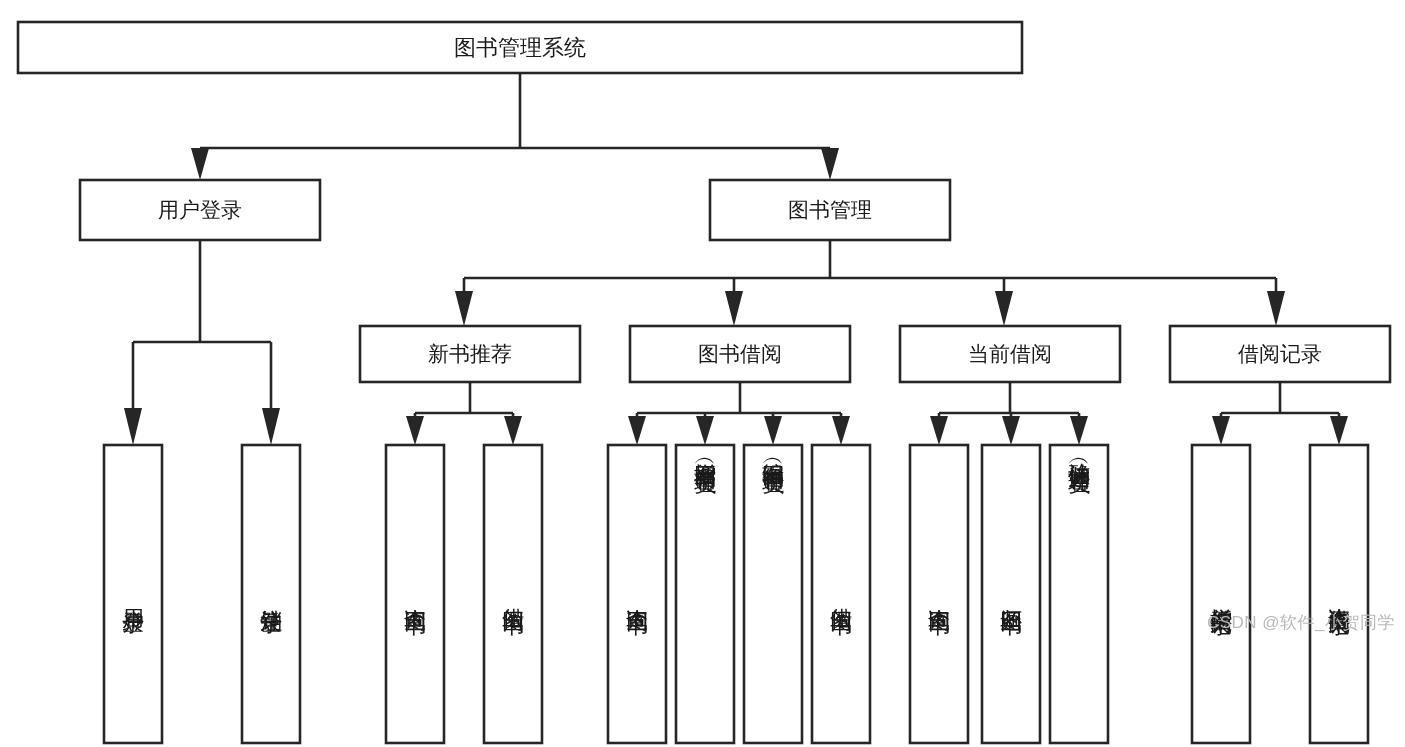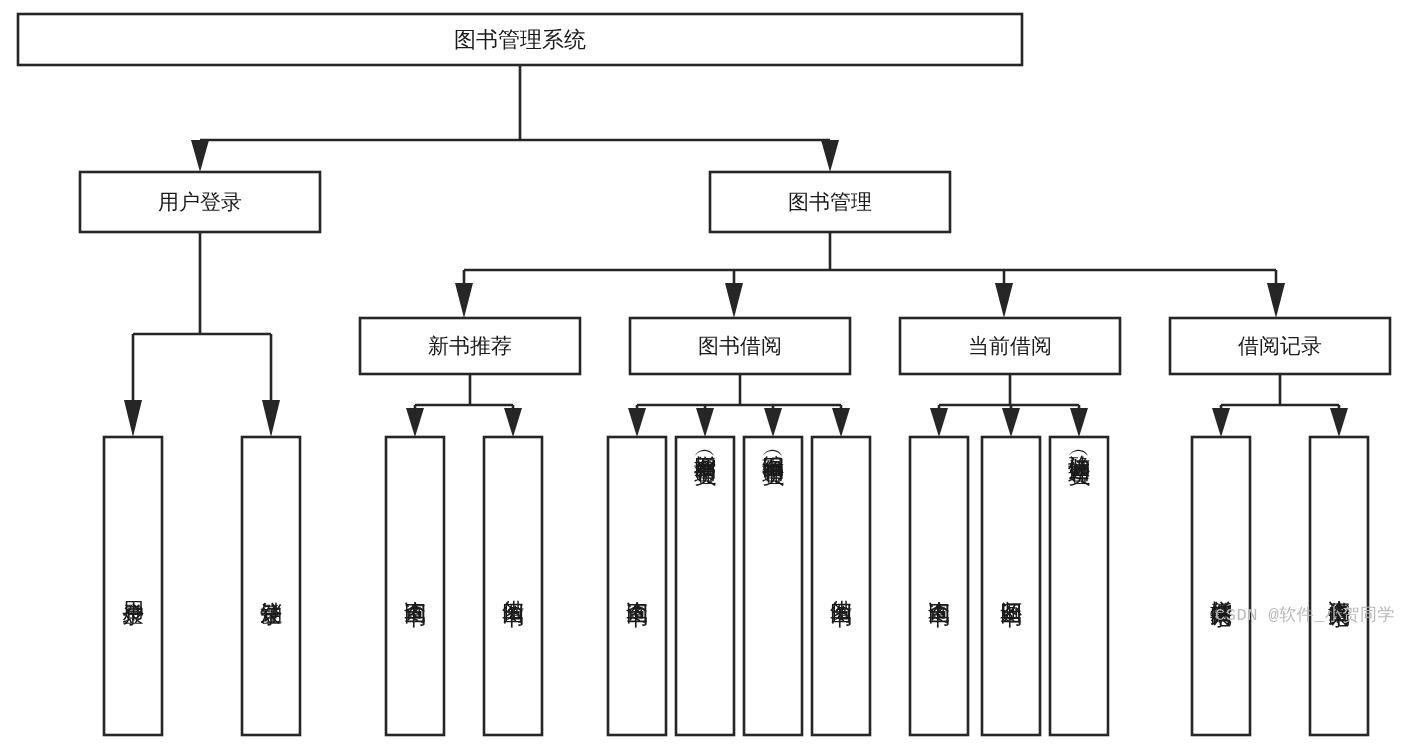--- a/index.html
+++ b/index.html
@@ -11,20 +11,21 @@
     width: 1405px;
     height: 747px;
     font-family: "Liberation Sans", "DejaVu Sans", sans-serif;
     overflow: hidden;
   }
   #diagram-root {
     position: relative;
     width: 1405px;
     height: 631px;
     background: #ffffff;
+    margin-top: 8px;
   }
   svg.diagram-canvas {
     position: absolute;
     top: 0;
     left: 0;
     width: 1405px;
     height: 747px;
     display: block;
   }
   .node-box {
@@ -72,21 +73,21 @@
     line-height: 1.12;
     letter-spacing: 1.5px;
     color: #1a1a1a;
     white-space: nowrap;
     text-align: center;
   }
   .watermark {
     position: absolute;
     right: 10px;
     bottom: 5px;
-    font-family: Liberation Mono, monospace;
+    font-family: Liberation Sans, sans-serif;
     font-size: 17px;
     color: #b9b9b9;
     letter-spacing: 0.5px;
     user-select: none;
     white-space: nowrap;
   }
 </style>
 </head>
 <body>
 

